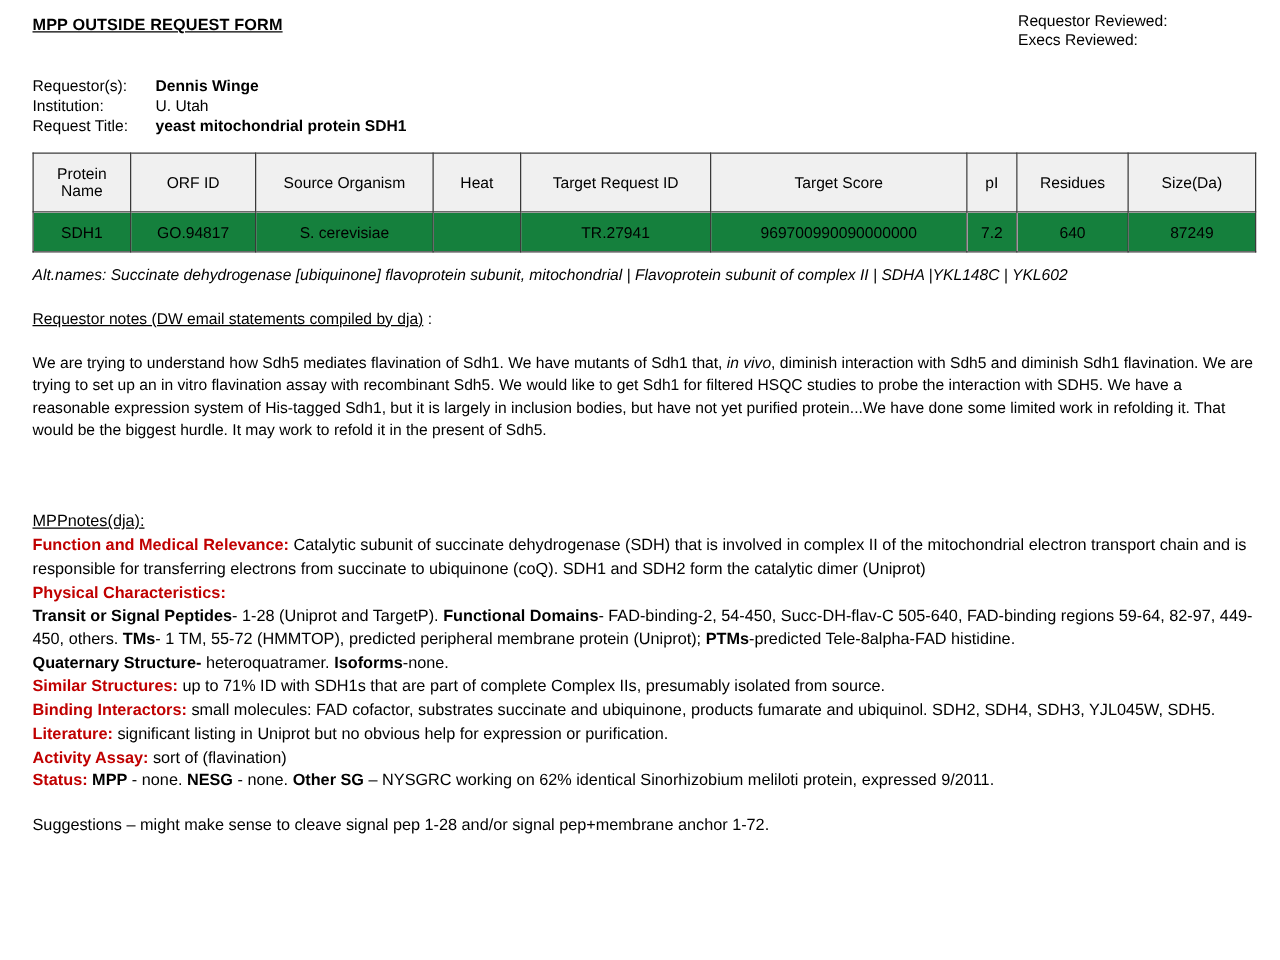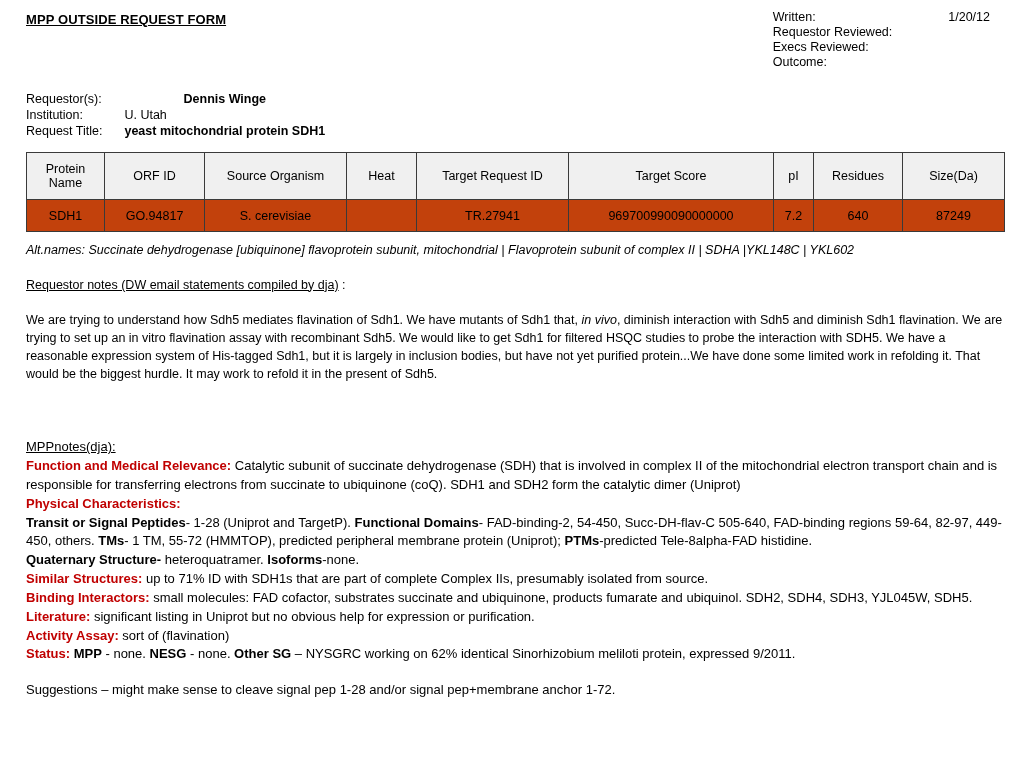--- a/index.html
+++ b/index.html
@@ -56,21 +56,21 @@
   .req-table {
     border-collapse: collapse;
     font-size: 12.5px;
   }
   .req-table td {
     padding: 0 0 2px 0;
     vertical-align: top;
     white-space: nowrap;
   }
   .req-key { padding-right: 22px !important; }
-  .req-val-bold { font-weight: bold; text-align: center; }
+  .req-val-bold { font-weight: bold; }
 
   
   .data-table {
     margin-top: 12px;
     border-collapse: collapse;
     width: 846px;
     table-layout: fixed;
     font-size: 12.5px;
   }
   .data-table th,
@@ -82,21 +82,21 @@
     font-weight: normal;
     overflow: hidden;
     white-space: nowrap;
   }
   .data-table thead th {
     background: #f0f0f0;
     height: 40px;
     line-height: 1.15;
   }
   .data-table tbody td {
-    background: #c2410c;
+    background: #15803d;
     height: 25px;
   }
   .italic { }
 
   
   .altnames {
     margin-top: 11px;
     font-style: italic;
     font-size: 12.5px;
     line-height: 1.25;
@@ -139,33 +139,25 @@
 <body>
 
 <div class="page">
 
   <div class="header">
     <div class="form-title">MPP OUTSIDE REQUEST FORM</div>
 
     <table class="meta-table">
       <tbody>
         <tr>
-          <td class="meta-label">Written:</td>
-          <td class="meta-value">1/20/12</td>
-        </tr>
-        <tr>
           <td class="meta-label">Requestor Reviewed:</td>
           <td class="meta-value"></td>
         </tr>
         <tr>
           <td class="meta-label">Execs Reviewed:</td>
-          <td class="meta-value"></td>
-        </tr>
-        <tr>
-          <td class="meta-label">Outcome:</td>
           <td class="meta-value"></td>
         </tr>
       </tbody>
     </table>
   </div>
 
   <div class="req-block">
     <table class="req-table">
       <tbody>
         <tr>

